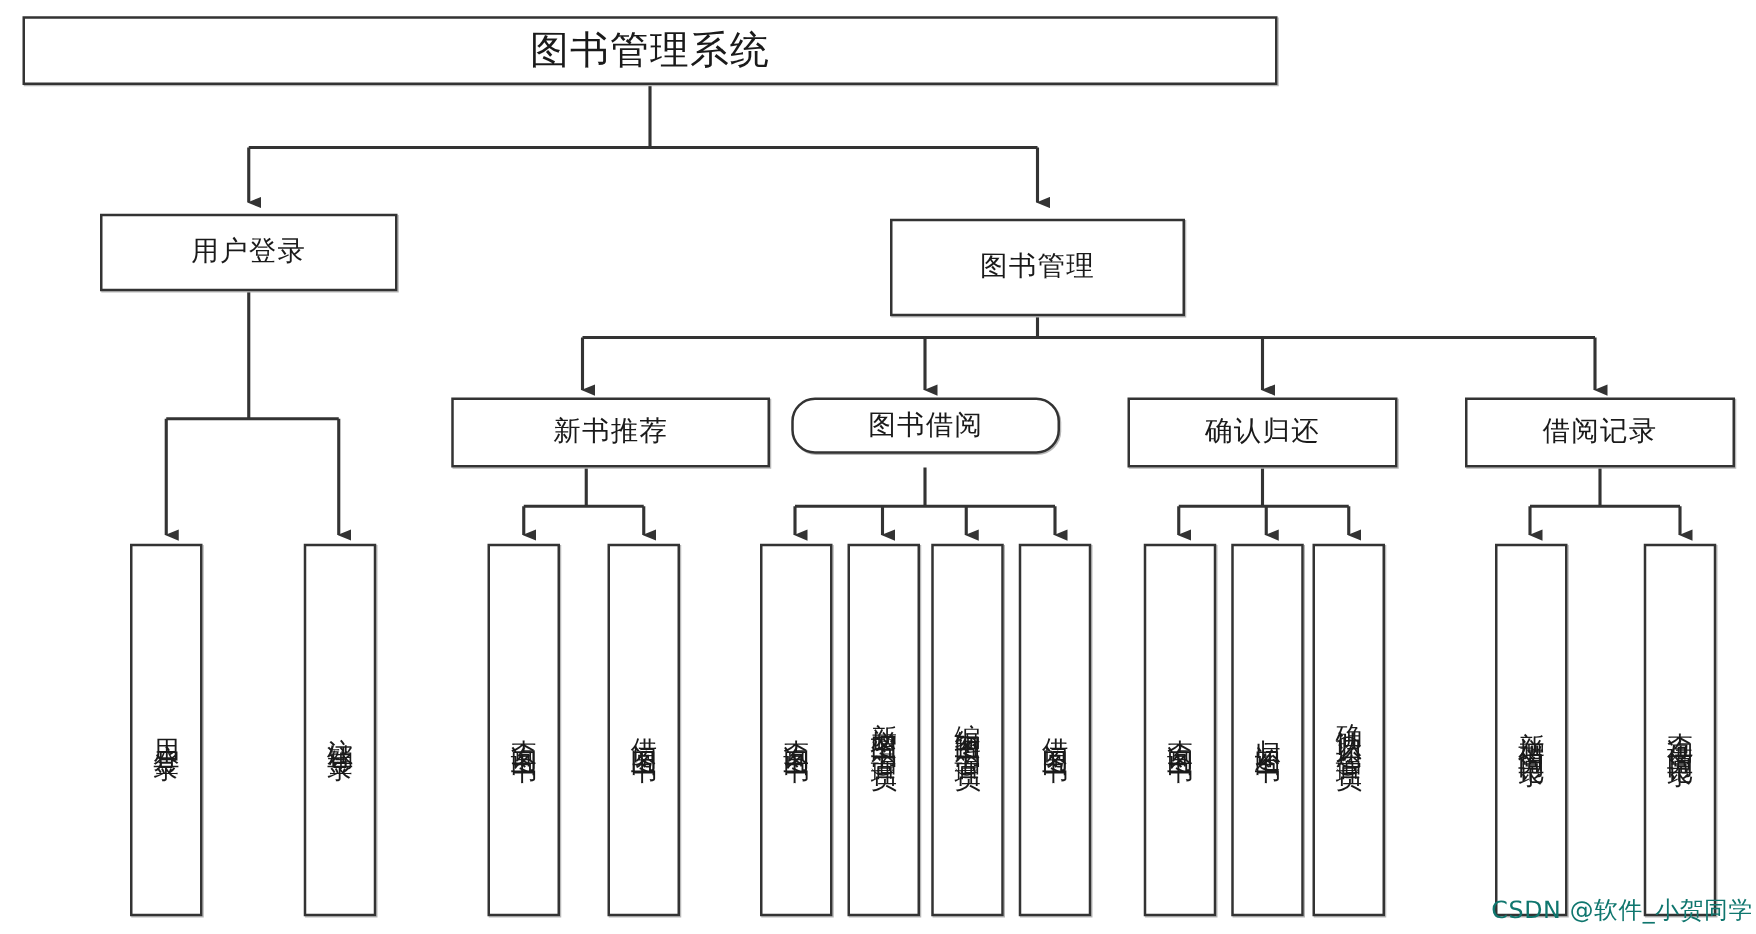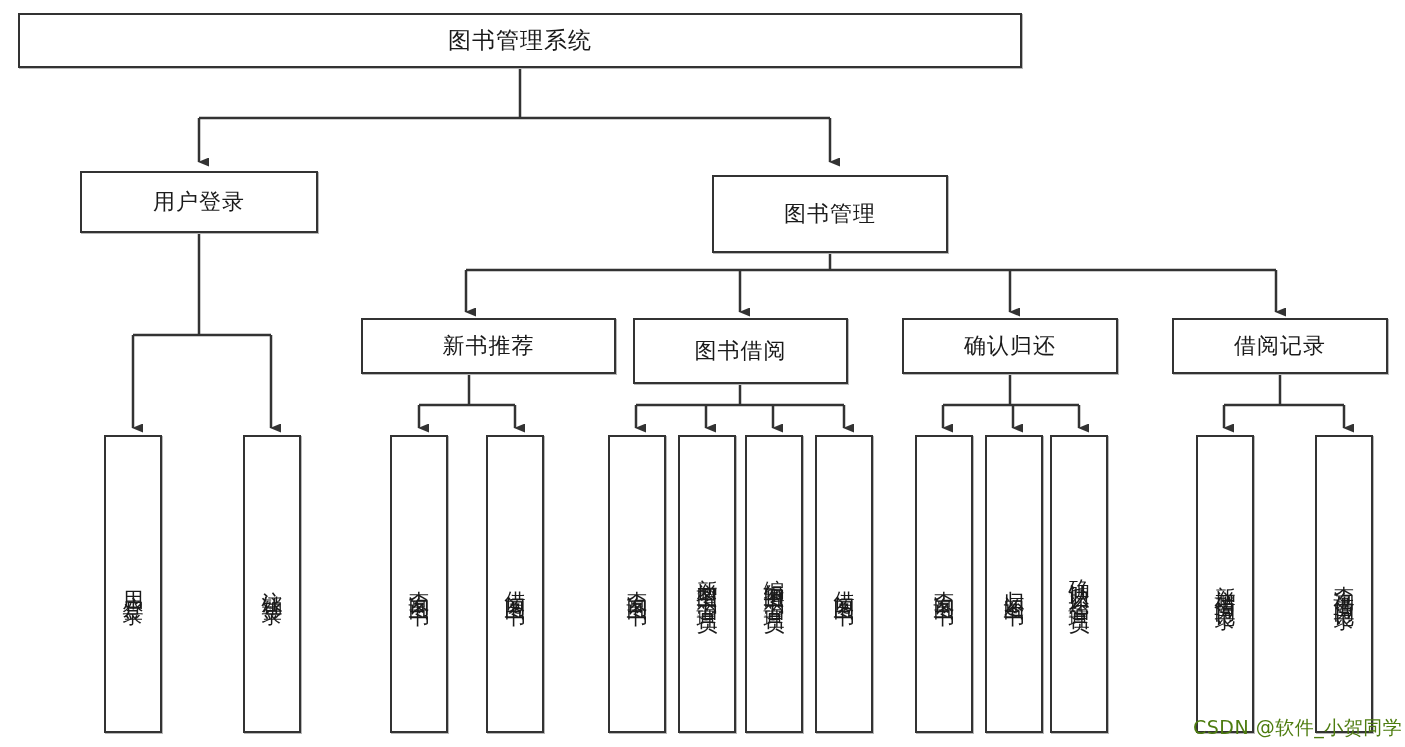--- a/index.html
+++ b/index.html
@@ -42,29 +42,29 @@
     letter-spacing: 1px;
     white-space: nowrap;
   }
   .node.vertical .label {
     writing-mode: vertical-rl;
     text-orientation: upright;
     letter-spacing: 5px;
     font-size: 21px;
   }
   .node.root .label {
-    font-size: 23px;
+    font-size: 31px;
   }
   .node.level2 .label {
     font-size: 22px;
   }
   .watermark {
     position: absolute;
     font-size: 19px;
-    color: #4d7c0f;
+    color: #0f766e;
     white-space: nowrap;
     letter-spacing: 0.5px;
   }
 </style>
 </head>
 <body>
 
 <div id="diagram-root">
 
   <svg class="connectors" viewBox="0 0 1405 747">
@@ -125,21 +125,21 @@
   <div class="node level1" style="left:80px; top:171px; width:238px; height:62px;">
     <span class="label">用户登录</span>
   </div>
   <div class="node level1" style="left:712px; top:175px; width:236px; height:78px;">
     <span class="label">图书管理</span>
   </div>
 
   <div class="node level2" style="left:361px; top:318px; width:255px; height:56px;">
     <span class="label">新书推荐</span>
   </div>
-  <div class="node level2" style="left:633px; top:318px; width:215px; height:66px;">
+  <div class="node level2" style="left:633px; top:318px; width:215px; height:45px;border-radius:19px;">
     <span class="label">图书借阅</span>
   </div>
   <div class="node level2" style="left:902px; top:318px; width:216px; height:56px;">
     <span class="label">确认归还</span>
   </div>
   <div class="node level2" style="left:1172px; top:318px; width:216px; height:56px;text-align:center;">
     <span class="label">借阅记录</span>
   </div>
 
   <div class="node vertical" style="left:104px; top:435px; width:58px; height:298px;">

